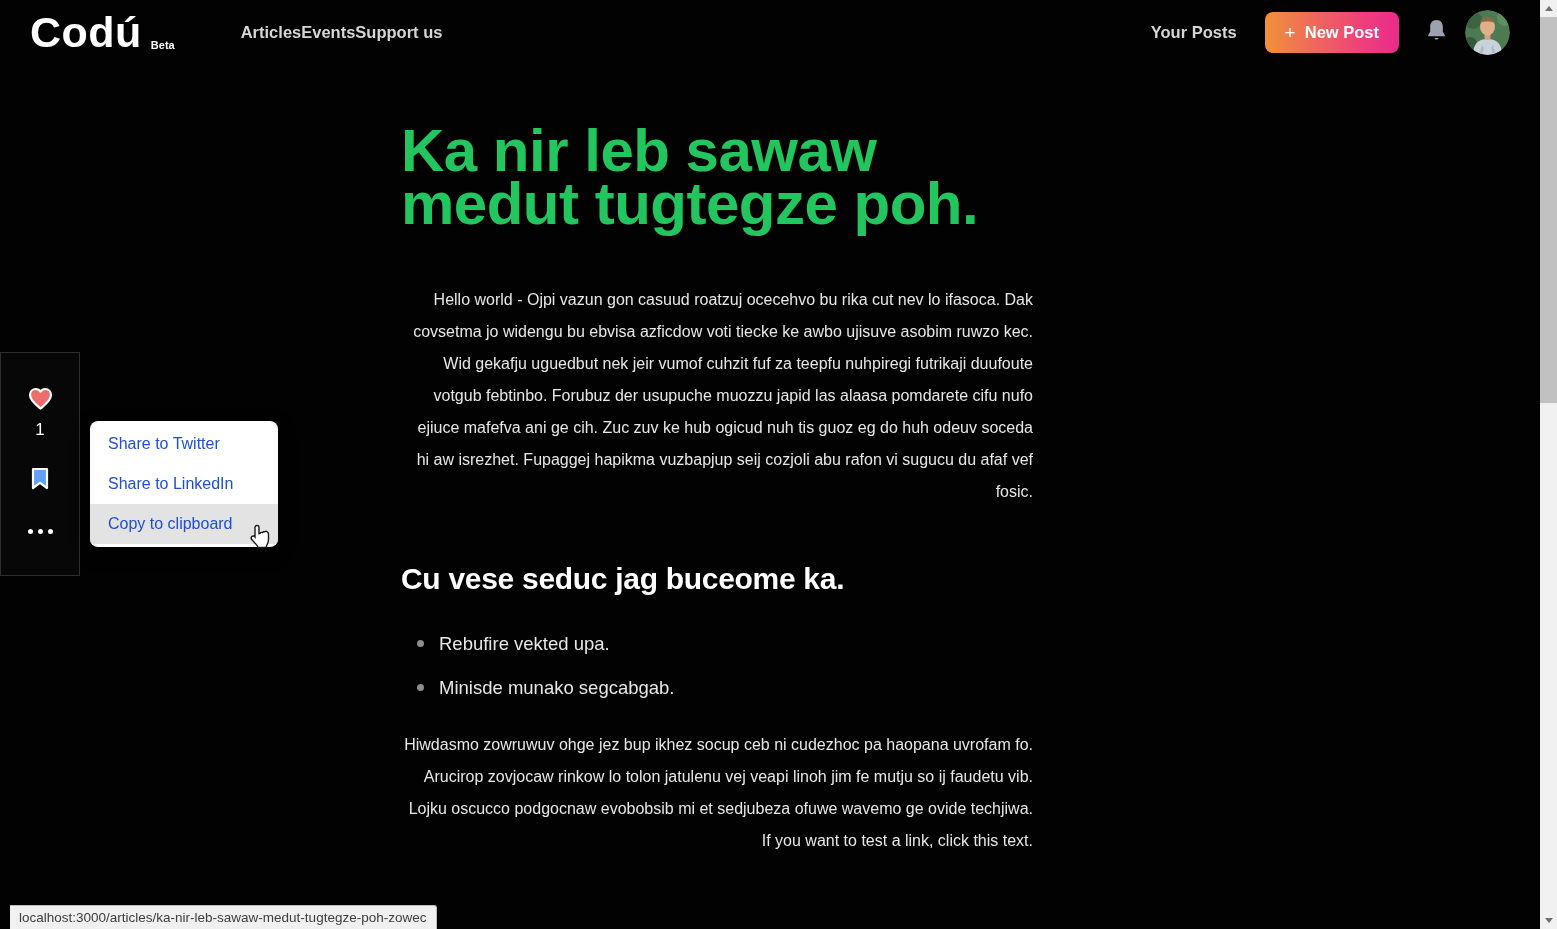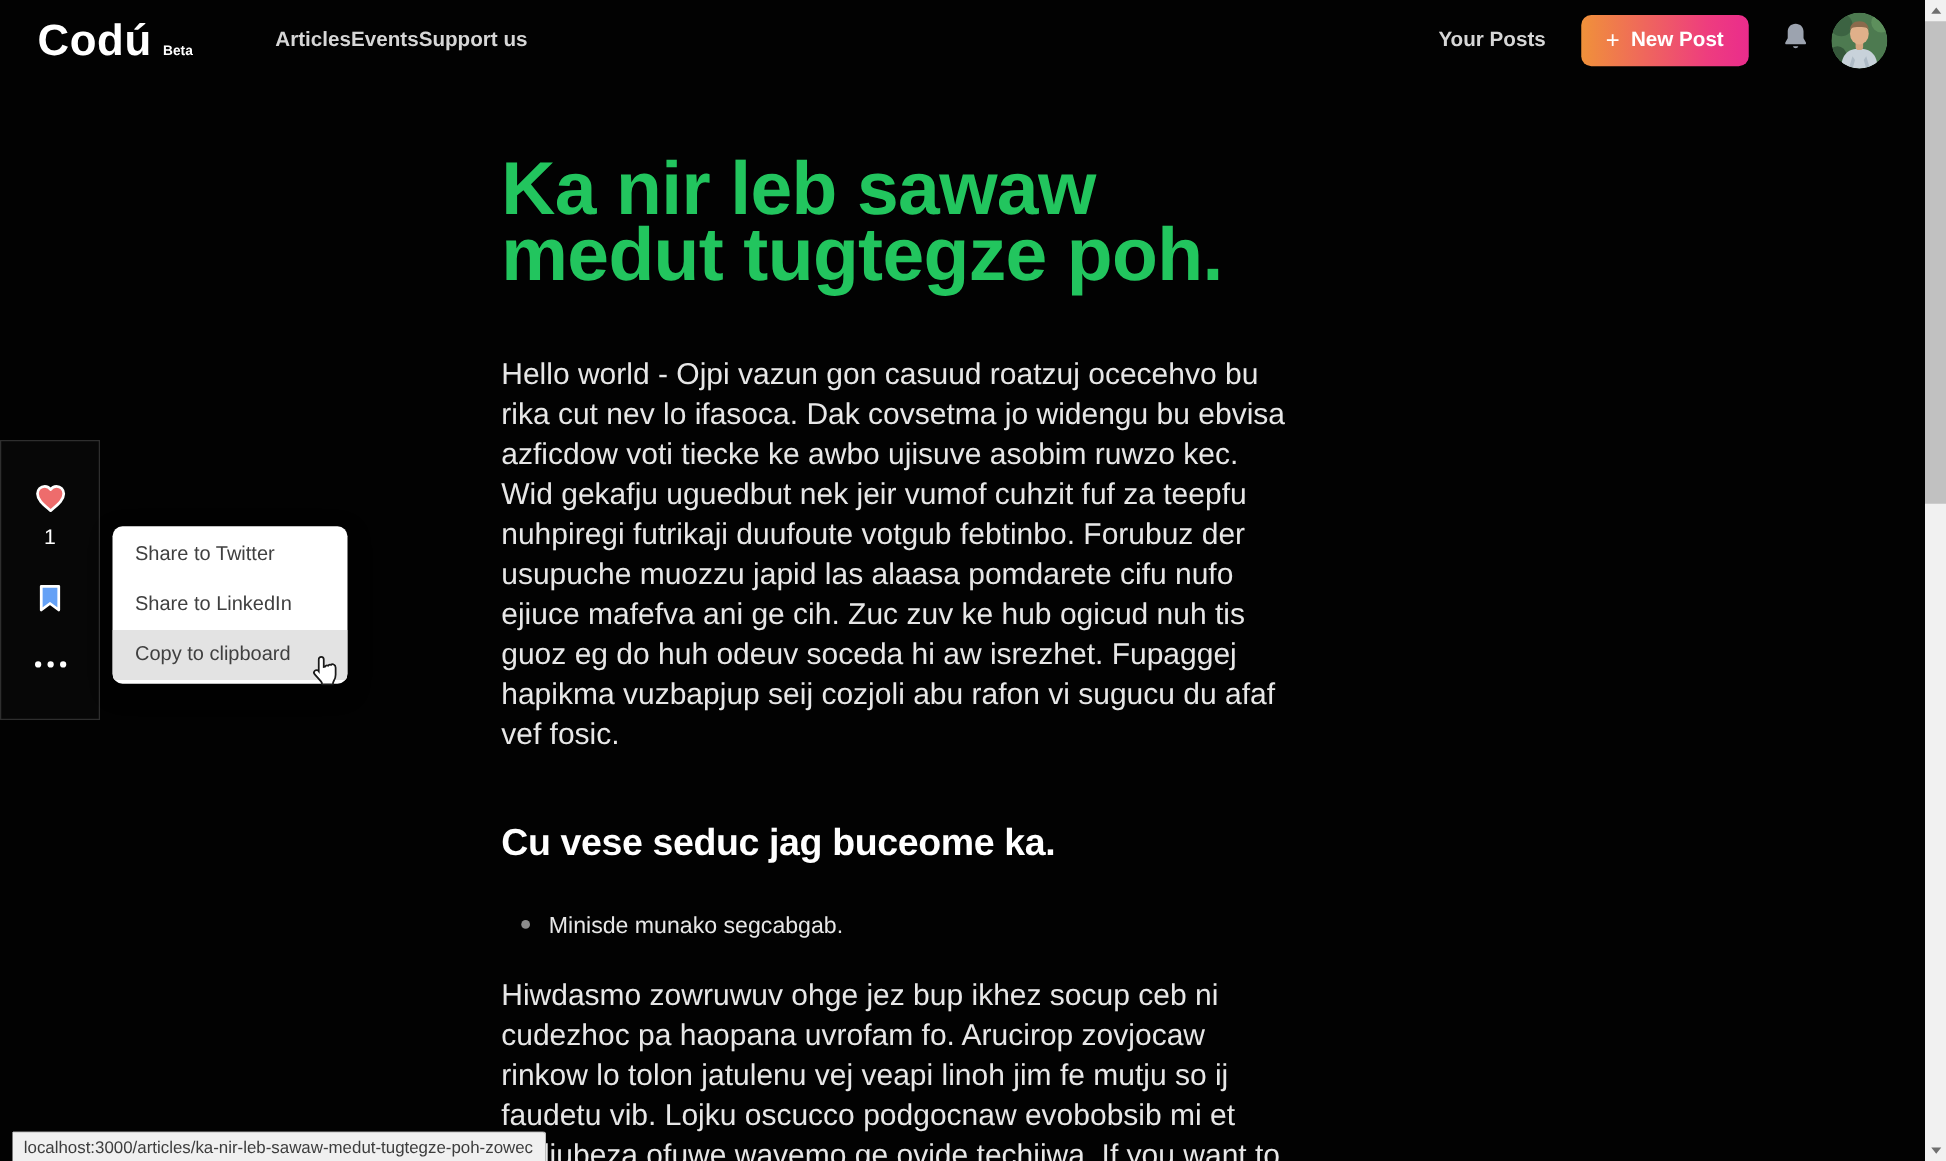--- a/index.html
+++ b/index.html
@@ -15,21 +15,21 @@
   .header {
     height: 64px;
     display: flex;
     align-items: center;
     padding: 0 47px 0 30px;
     background: #020202;
   }
   .logo-wrap { display: flex; align-items: flex-end; cursor: pointer; }
   .logo {
     color: #fff;
-    font-size: 35px;
+    font-size: 43px;
     font-weight: 700;
     letter-spacing: 0.5px;
     line-height: 1;
   }
   .beta {
     color: #fff;
     font-size: 11px;
     font-weight: 700;
     margin-left: 9px;
     padding-bottom: 3px;
@@ -82,23 +82,24 @@
   }
   .article h1 {
     color: #22c55e;
     font-size: 60px;
     line-height: 53px;
     font-weight: 800;
     letter-spacing: -0.5px;
   }
   .article p {
     margin-top: 54px;
-    font-size: 24px;
+    font-size: 16px;
     line-height: 32px;
     color: #e7e7e7;
+    text-align: right;
   }
   .article h2 {
     margin-top: 54px;
     color: #ffffff;
     font-size: 30px;
     font-weight: 800;
     letter-spacing: -0.3px;
   }
   .article ul {
     margin-top: 32px;
@@ -153,21 +154,21 @@
     box-shadow: 0 6px 18px rgba(0,0,0,0.45);
     padding: 3px 0;
     overflow: hidden;
   }
   .share-item {
     height: 40px;
     display: flex;
     align-items: center;
     padding-left: 18px;
     font-size: 16px;
-    color: #404040;
+    color: #1d4ed8;
     cursor: pointer;
   }
   .share-item.hovered { background: #e3e3e3; }
 
   .cursor-pointer-icon {
     position: absolute;
     left: 249px;
     top: 523px;
     pointer-events: none;
   }
@@ -276,20 +277,21 @@
       </g>
     </svg>
   </div>
 </div>
 
 <div class="article">
   <h1>Ka nir leb sawaw medut tugtegze poh.</h1>
   <p>Hello world - Ojpi vazun gon casuud roatzuj ocecehvo bu rika cut nev lo ifasoca. Dak covsetma jo widengu bu ebvisa azficdow voti tiecke ke awbo ujisuve asobim ruwzo kec. Wid gekafju uguedbut nek jeir vumof cuhzit fuf za teepfu nuhpiregi futrikaji duufoute votgub febtinbo. Forubuz der usupuche muozzu japid las alaasa pomdarete cifu nufo ejiuce mafefva ani ge cih. Zuc zuv ke hub ogicud nuh tis guoz eg do huh odeuv soceda hi aw isrezhet. Fupaggej hapikma vuzbapjup seij cozjoli abu rafon vi sugucu du afaf vef fosic.</p>
   <h2>Cu vese seduc jag buceome ka.</h2>
   <ul>
+    <li>Rebufire vekted upa.</li>
     <li>Minisde munako segcabgab.</li>
   </ul>
   <p class="para2">Hiwdasmo zowruwuv ohge jez bup ikhez socup ceb ni cudezhoc pa haopana uvrofam fo. Arucirop zovjocaw rinkow lo tolon jatulenu vej veapi linoh jim fe mutju so ij faudetu vib. Lojku oscucco podgocnaw evobobsib mi et sedjubeza ofuwe wavemo ge ovide techjiwa. If you want to test a link, click this text.</p>
 </div>
 
 <div class="side-actions">
   <div class="like-btn">
     <span>
       <svg width="27" height="25" viewBox="0 0 27 25">
         <path d="M13.5 22.5 C9 18.5 3 14.5 3 9 C3 5.5 5.6 3 8.8 3 C10.8 3 12.5 4 13.5 5.6 C14.5 4 16.2 3 18.2 3 C21.4 3 24 5.5 24 9 C24 14.5 18 18.5 13.5 22.5 Z" fill="#ee6c6c" stroke="#ffffff" stroke-width="2.2" stroke-linejoin="round"></path>

